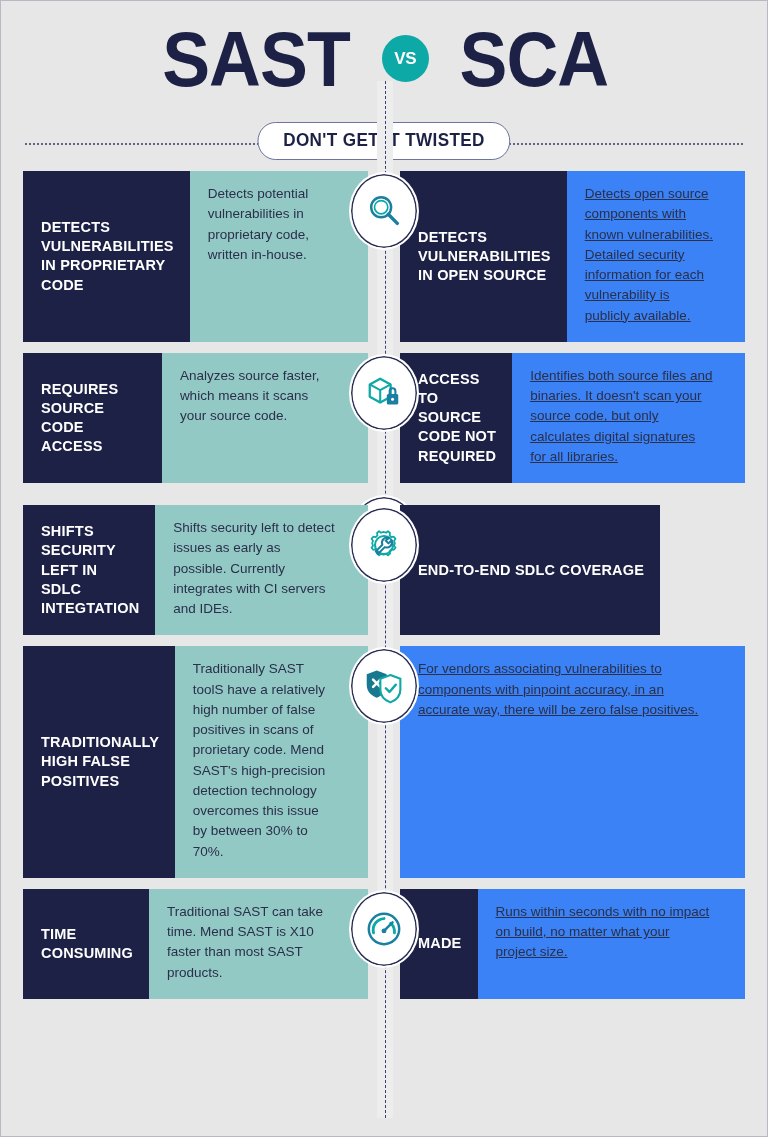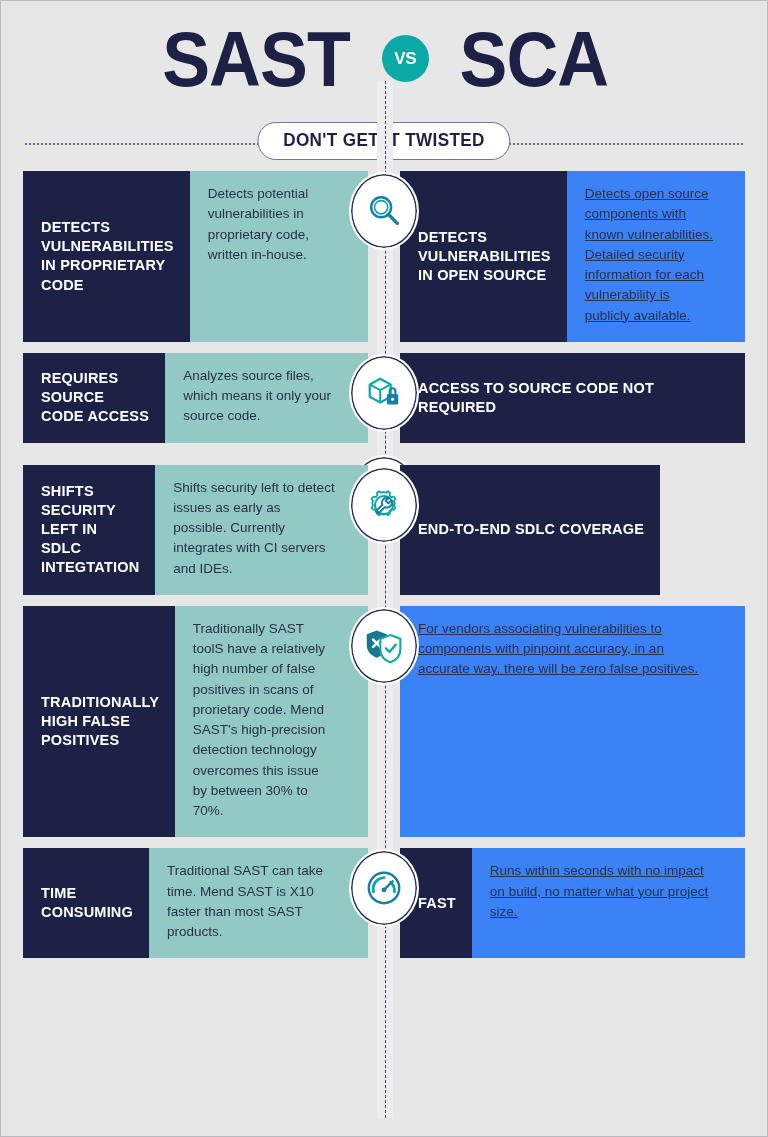--- a/index.html
+++ b/index.html
@@ -214,26 +214,27 @@
       <circle cx="17" cy="16" r="7" fill="none" stroke="#0da9a6" stroke-width="1.8"></circle>
       <line x1="24.5" y1="23.5" x2="34" y2="33" stroke="#1a7fa0" stroke-width="3.6" stroke-linecap="round"></line>
     </svg>
           </div>
         </div>
       </div>
       <div class="row">
         <div class="col left">
           <div class="col-inner">
             <div class="cap">REQUIRES SOURCE CODE ACCESS</div>
-            <div class="body">Analyzes source files, which means it only your source code.</div>
+            <div class="body">Analyzes source faster, which means it scans your source code.</div>
           </div>
         </div>
         <div class="col right">
           <div class="col-inner">
             <div class="cap">ACCESS TO SOURCE CODE NOT REQUIRED</div>
+            <div class="body">Identifies both source files and binaries. It doesn't scan your source code, but only calculates digital signatures for all libraries.</div>
           </div>
         </div>
         <div class="medallion">
           <div class="disc">
             <svg width="38" height="38" viewBox="0 0 40 40">
       <path d="M16 5 L27 11 L27 24 L16 30 L5 24 L5 11 Z" fill="none" stroke="#0da9a6" stroke-width="2.4" stroke-linejoin="round"></path>
       <path d="M5 11 L16 17 L27 11 M16 17 L16 30" fill="none" stroke="#0da9a6" stroke-width="2.2"></path>
       <rect x="23" y="21" width="12" height="11" rx="1.6" fill="#1a7fa0"></rect>
       <path d="M26 21 v-3 a3 3 0 0 1 6 0 v3" fill="none" stroke="#1a7fa0" stroke-width="2.2"></path>
       <circle cx="29" cy="26.5" r="1.6" fill="#fff"></circle>
@@ -311,21 +312,21 @@
       </div>
       <div class="row">
         <div class="col left">
           <div class="col-inner">
             <div class="cap">TIME CONSUMING</div>
             <div class="body">Traditional SAST can take time. Mend SAST is X10 faster than most SAST products.</div>
           </div>
         </div>
         <div class="col right">
           <div class="col-inner">
-            <div class="cap">FAST</div>
+            <div class="cap">MADE</div>
             <div class="body">Runs within seconds with no impact on build, no matter what your project size.</div>
           </div>
         </div>
         <div class="medallion">
           <div class="disc">
             <svg width="38" height="38" viewBox="0 0 40 40">
       <circle cx="20" cy="20" r="16" fill="none" stroke="#1a7fa0" stroke-width="2.6"></circle>
       <path d="M9 24 A12 12 0 0 1 20 9" fill="none" stroke="#0da9a6" stroke-width="3" stroke-linecap="round"></path>
       <path d="M31 24 A12 12 0 0 0 27 14" fill="none" stroke="#0da9a6" stroke-width="3" stroke-linecap="round"></path>
       <line x1="20" y1="22" x2="29" y2="13" stroke="#1a7fa0" stroke-width="2.6" stroke-linecap="round"></line>

